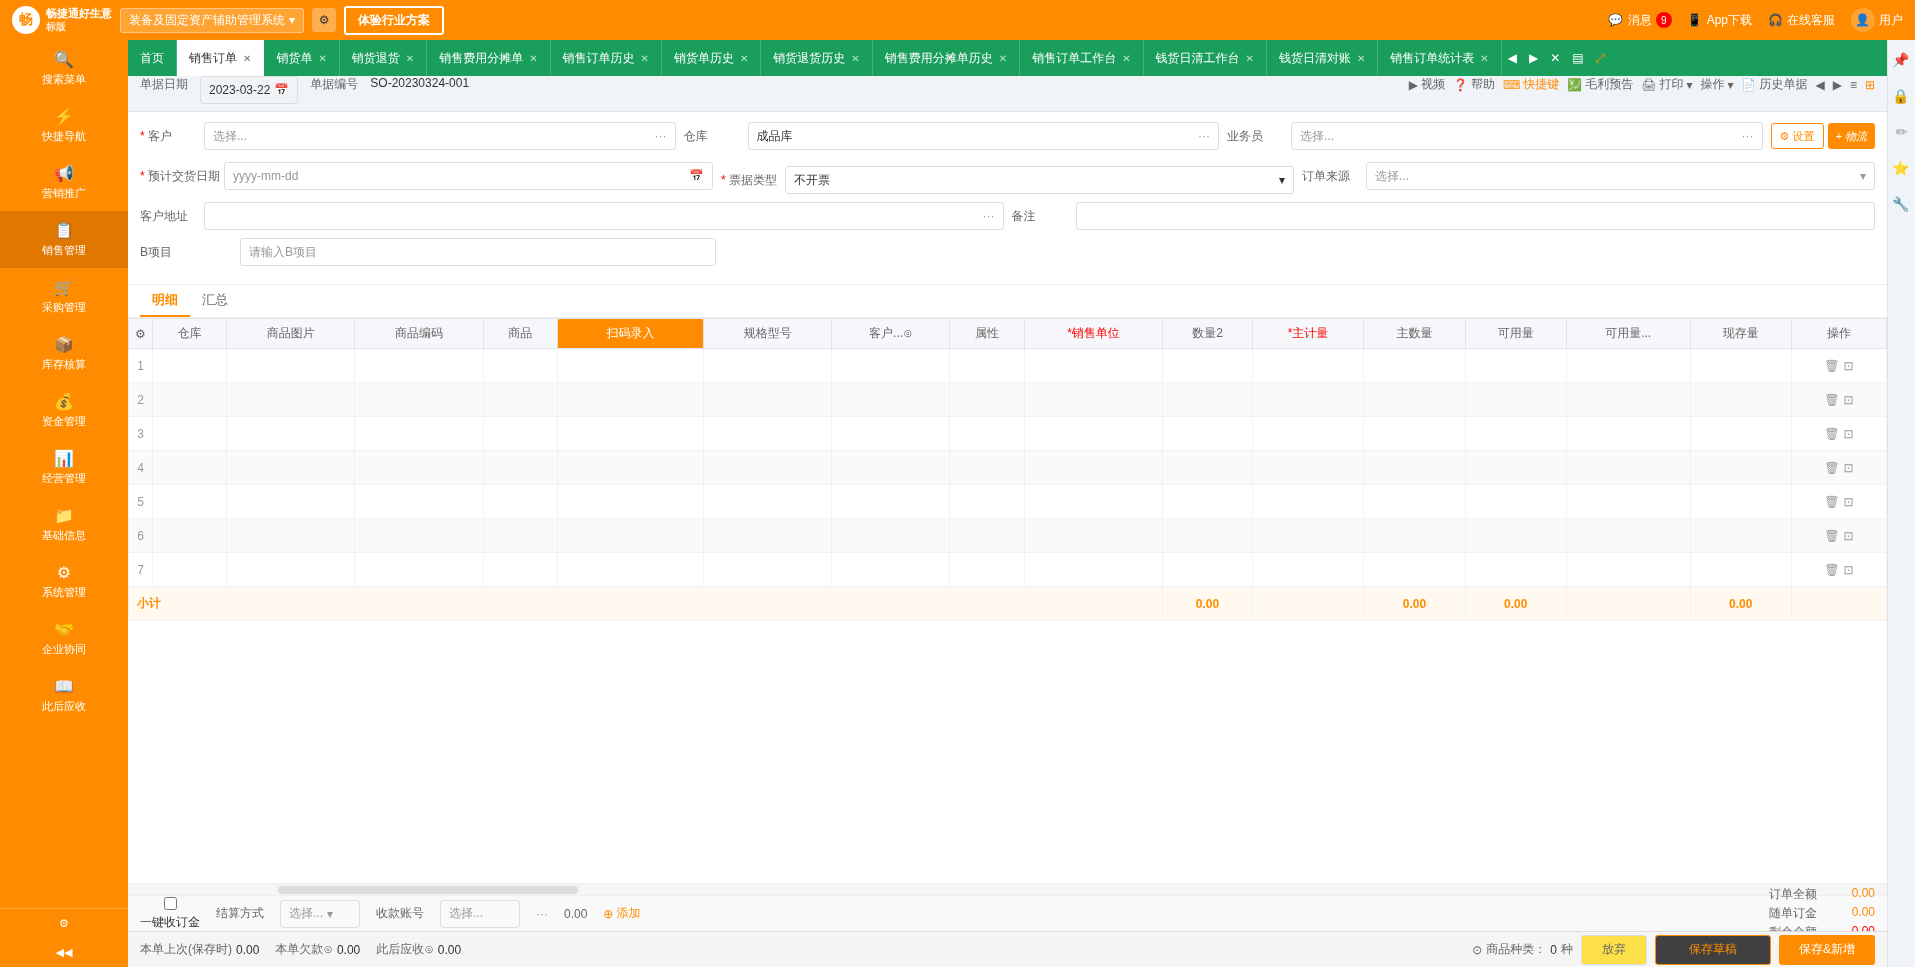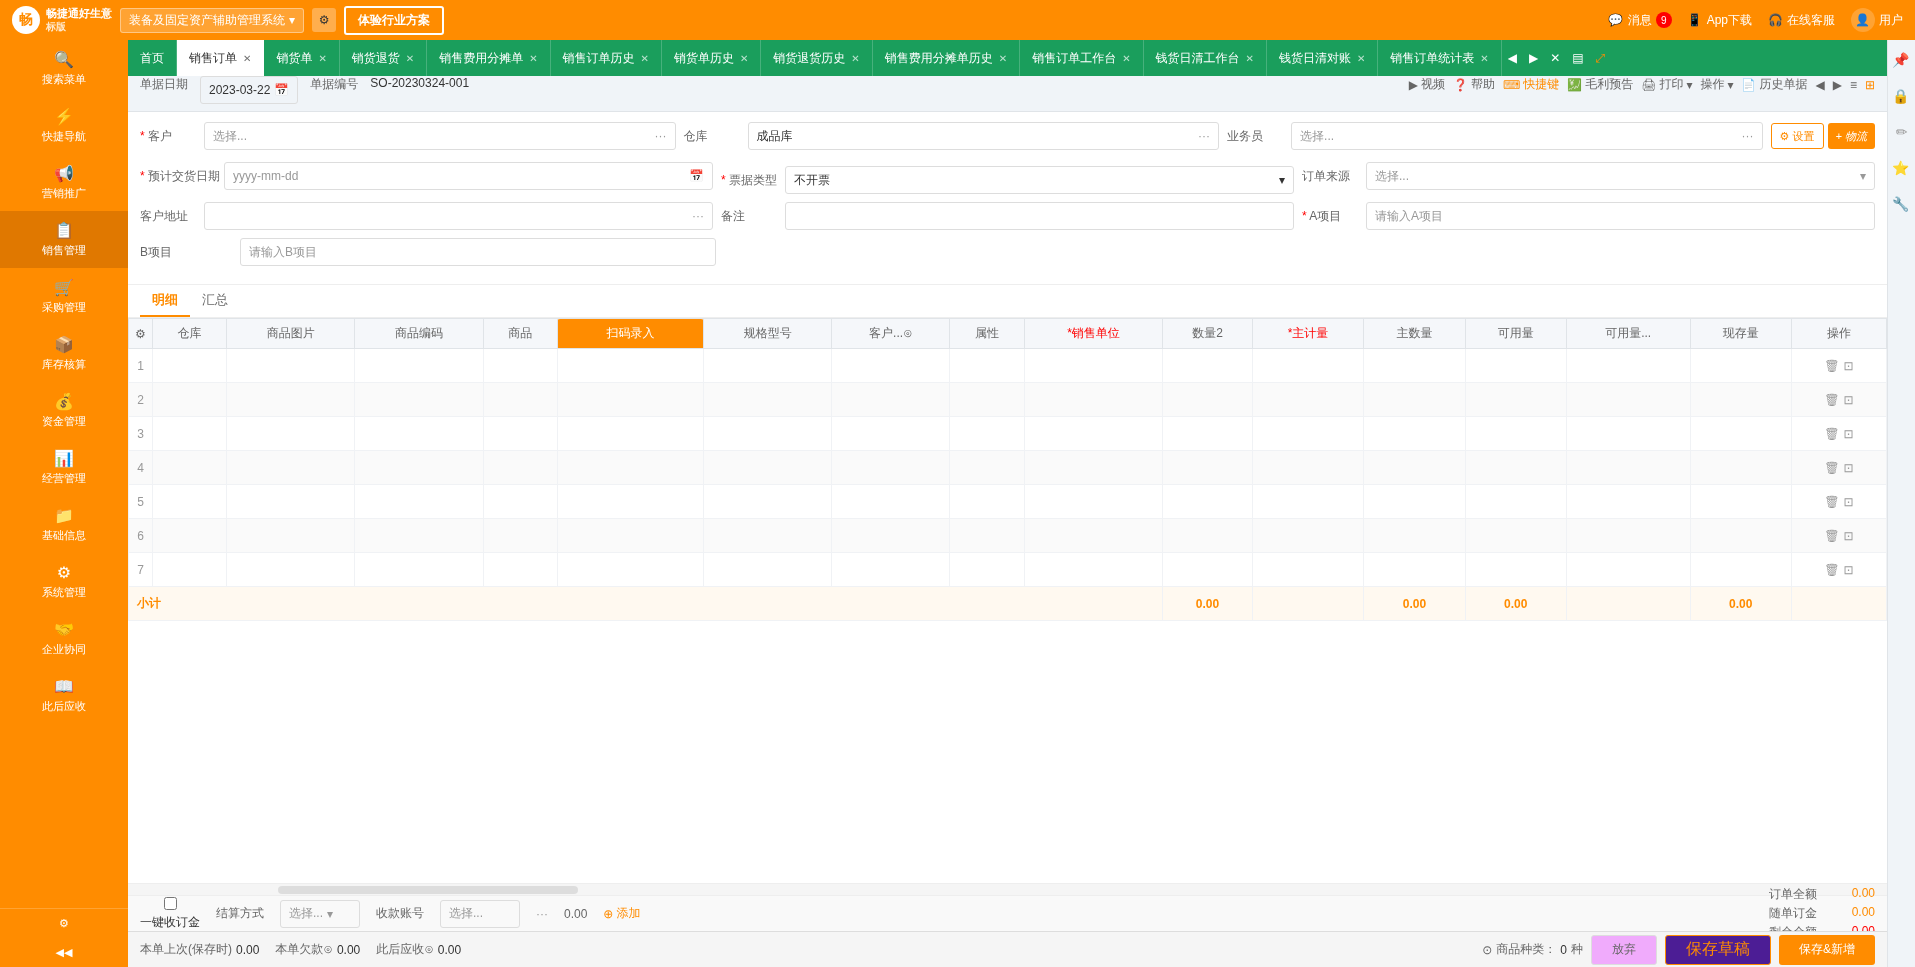--- a/index.html
+++ b/index.html
@@ -87,22 +87,22 @@
     .order-summary { display: flex; flex-direction: column; align-items: flex-end; gap: 2px; font-size: 12px; }
     .order-summary-row { display: flex; gap: 8px; }
     .os-label { color: #666; }
     .os-value { color: #ff8c00; min-width: 50px; text-align: right; }
 
     
     .footer { height: 36px; background: #f5f5f5; border-top: 1px solid #ddd; display: flex; align-items: center; padding: 0 12px; gap: 16px; flex-shrink: 0; }
     .footer-item { display: flex; align-items: center; gap: 4px; font-size: 12px; color: #666; }
     .footer-item .val { color: #333; }
     .footer-right { margin-left: auto; display: flex; align-items: center; gap: 8px; }
-    .btn-abandon { height: 30px; padding: 0 20px; border: 1px solid #ddd; background: #f0abfc; border-radius: 3px; cursor: pointer; font-size: 12px; color: #666; }
-    .btn-save-draft { height: 30px; padding: 0 20px; border: 1px solid #ff8c00; background: #4c1d95; border-radius: 3px; cursor: pointer; font-size: 16px; color: #ff8c00; }
+    .btn-abandon { height: 30px; padding: 0 20px; border: 1px solid #ddd; background: #fde047; border-radius: 3px; cursor: pointer; font-size: 12px; color: #666; }
+    .btn-save-draft { height: 30px; padding: 0 33px; border: 1px solid #ff8c00; background: #404040; border-radius: 3px; cursor: pointer; font-size: 12px; color: #ff8c00; }
     .btn-save-new { height: 30px; padding: 0 20px; background: #ff8c00; border: none; border-radius: 3px; cursor: pointer; font-size: 12px; color: #fff; }
 
     
     .quick-panel { width: 28px; background: #f0f4f8; border-left: 1px solid #e0e4e8; display: flex; flex-direction: column; align-items: center; padding: 8px 0; gap: 12px; flex-shrink: 0; }
     .qp-icon { width: 24px; height: 24px; display: flex; align-items: center; justify-content: center; color: #999; cursor: pointer; font-size: 14px; border-radius: 3px; }
     .qp-icon.orange { color: #ff8c00; }
     .tr-btn { height: 26px; padding: 0 8px; font-size: 11px; cursor: pointer; display: flex; align-items: center; gap: 3px; border-radius: 3px; }
     .tr-btn.setting { background: #fff; border: 1px solid #ff8c00; color: #ff8c00; }
     .tr-btn.add { background: #ff8c00; border: none; color: #fff; font-style: italic; }
   </style>
@@ -374,26 +374,20 @@
         <div class="form-row">
           <div class="form-field" style="flex:1.5;">
             <span class="form-label">客户地址</span>
             <div class="form-input" style="flex:1;">
               <span class="more-btn">···</span>
             </div>
           </div>
           <div class="form-field" style="flex:1.5;">
             <span class="form-label">备注</span>
             <div class="form-input" style="flex:1;"></div>
-          </div>
-          <div class="form-field" style="flex:1.5;">
-            <span class="form-label required">A项目</span>
-            <div class="form-input" style="flex:1;color:#999;">
-              <span>请输入A项目</span>
-            </div>
           </div>
         </div>
 
         <div class="form-row">
           <div class="form-field" style="flex:1.5;gap:40px;">
             <span class="form-label">B项目</span>
             <div class="form-input" style="flex:1;color:#999;">
               <span>请输入B项目</span>
             </div>
           </div>

